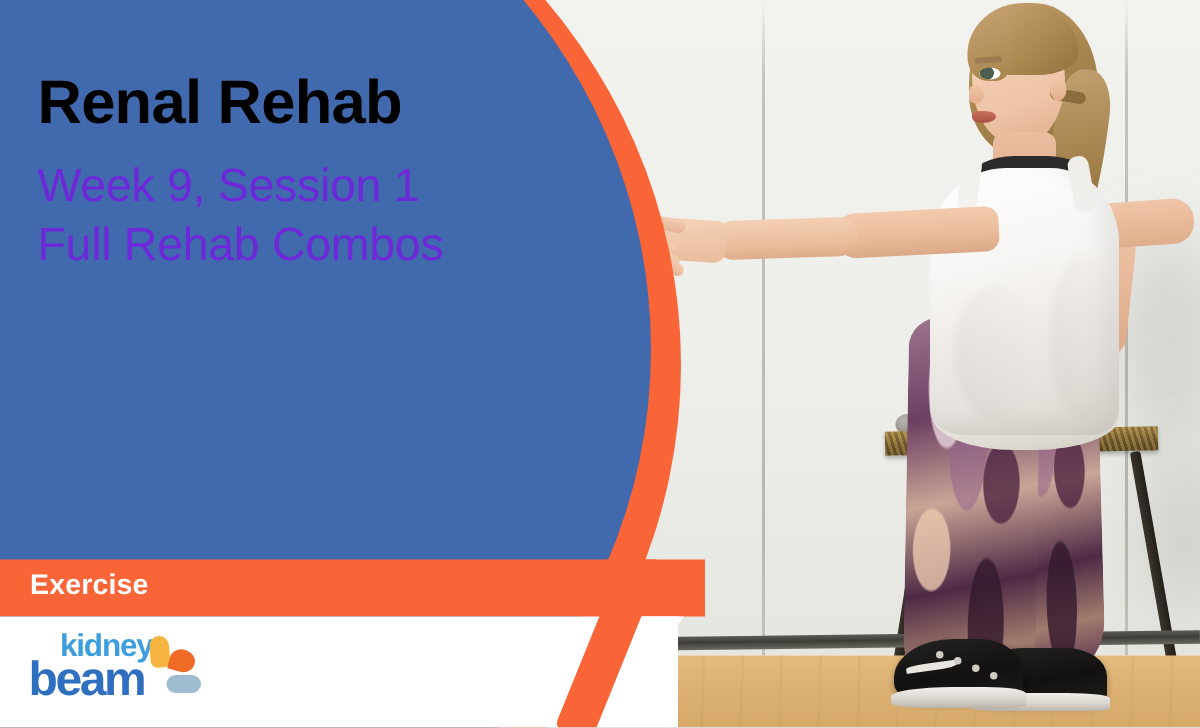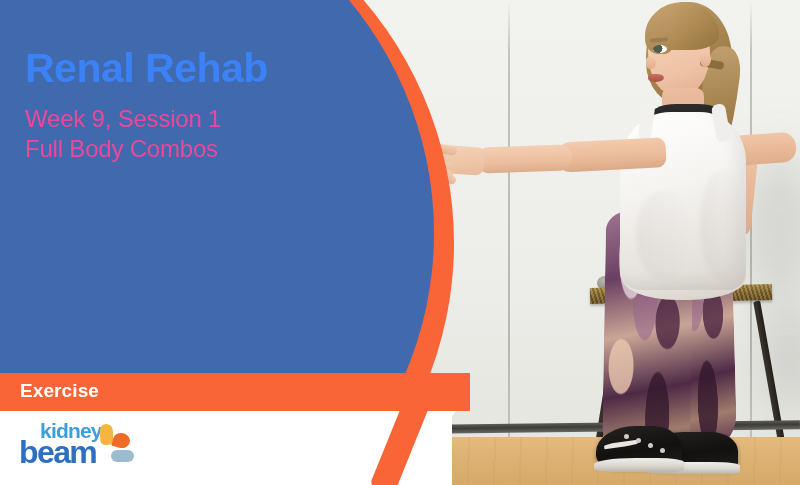--- a/index.html
+++ b/index.html
@@ -319,31 +319,31 @@
     transform-origin: top center;
     border-radius: 0 0 6px 6px;
   }
 
   
   #title {
     position: absolute;
     left: 25px; top: 48px;
     font-size: 41px;
     font-weight: 700;
-    color: #3b82f6;
+    color: #000000;
     letter-spacing: -0.5px;
     line-height: 1;
     white-space: nowrap;
   }
   #subtitle {
     position: absolute;
     left: 25px; top: 104px;
-    font-size: 24px;
+    font-size: 31px;
     font-weight: 400;
-    color: #ec4899;
+    color: #6d28d9;
     line-height: 1.26;
     letter-spacing: -0.2px;
     white-space: nowrap;
   }
   #badge-label {
     position: absolute;
     left: 20px; top: 380px;
     font-size: 19px;
     font-weight: 700;
     color: #ffffff;
@@ -471,21 +471,21 @@
 
   <div id="band"></div>
   <div id="band-notch"></div>
   <div id="white-bottom"></div>
   <div id="white-notch"></div>
   <div id="arc-tail"></div>
 
   <div id="title">Renal Rehab</div>
   <div id="subtitle">
     <div>Week 9, Session 1</div>
-    <div>Full Body Combos</div>
+    <div>Full Rehab Combos</div>
   </div>
   <div id="logo">
     <div class="logo-kidney">kidney</div>
     <div class="logo-beam">beam</div>
     <div class="logo-shape-yellow"></div>
     <div class="logo-shape-orange"></div>
     <div class="logo-shape-grey"></div>
   </div>
 
   <div id="badge-label">Exercise</div>

